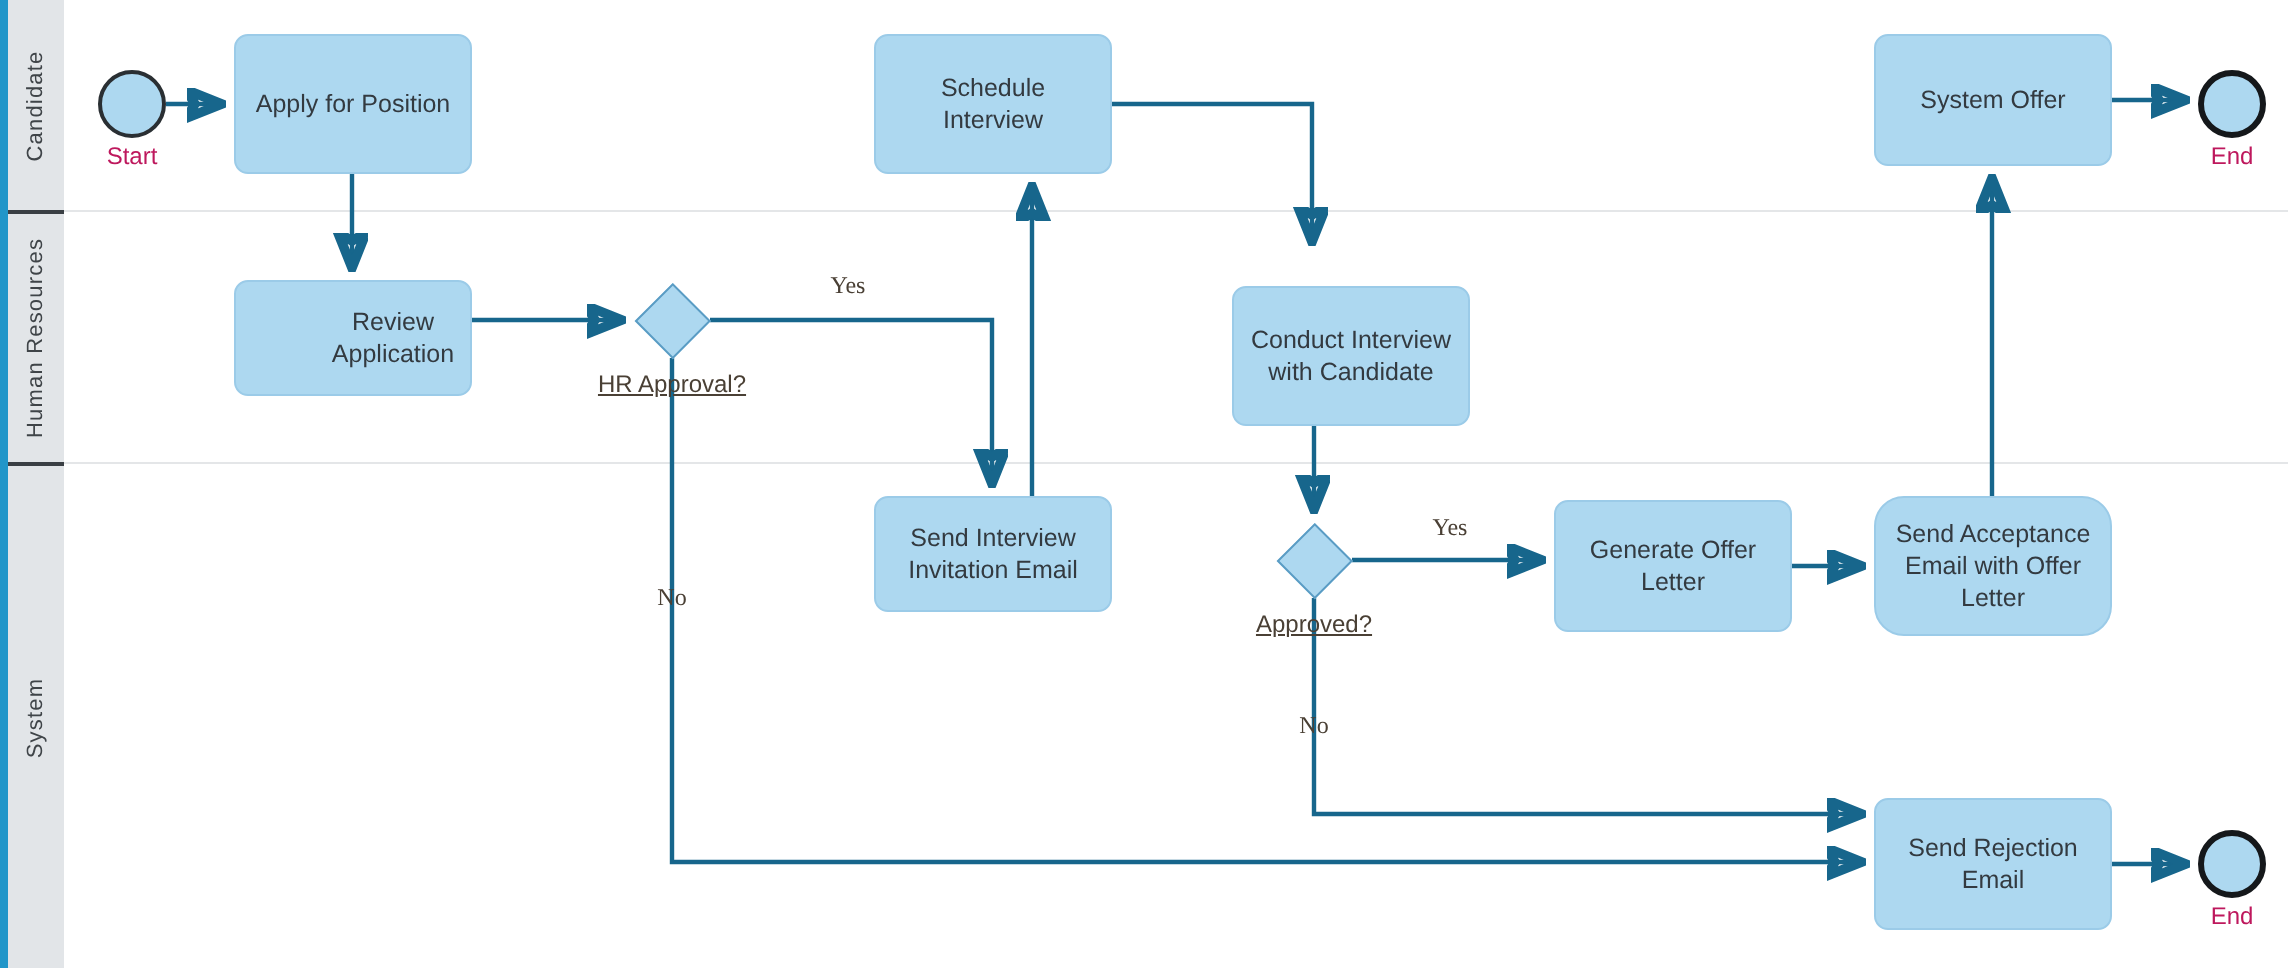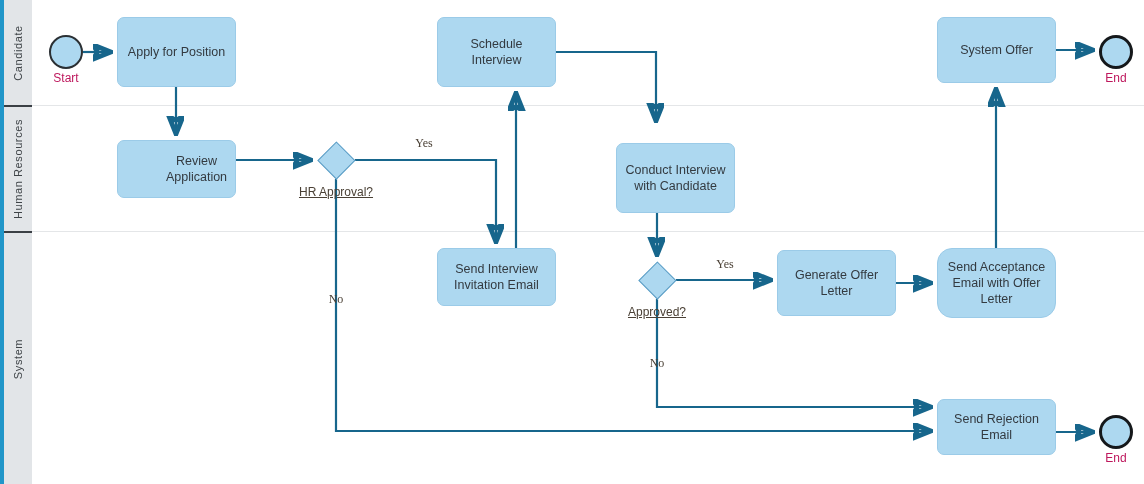--- a/index.html
+++ b/index.html
@@ -162,21 +162,21 @@
     </div>
 
   <div class="task" id="task-0" style="left: 117px; top: 17px; width: 119px; height: 70px;">Apply for Position</div>
   <div class="task" id="task-1" style="left: 437px; top: 17px; width: 119px; height: 70px;">Schedule Interview</div>
   <div class="task" id="task-2" style="left: 937px; top: 17px; width: 119px; height: 66px;">System Offer</div>
   <div class="task" id="task-3" style="left: 117px; top: 140px; width: 119px; height: 58px; padding-left: 46px;">Review Application</div>
   <div class="task" id="task-4" style="left: 616px; top: 127px; width: 119px; height: 70px; margin-top: 16px;">Conduct Interview with Candidate</div>
   <div class="task" id="task-5" style="left: 437px; top: 248px; width: 119px; height: 58px;">Send Interview Invitation Email</div>
   <div class="task" id="task-6" style="left: 777px; top: 250px; width: 119px; height: 66px;">Generate Offer Letter</div>
   <div class="task" id="task-7" style="left: 937px; top: 248px; width: 119px; height: 70px; border-radius: 15px;">Send Acceptance Email with Offer Letter</div>
-  <div class="task" id="task-8" style="left: 937px; top: 399px; width: 119px; height: 56px;">Send Rejection Email</div>
+  <div class="task" id="task-8" style="left: 937px; top: 399px; width: 119px; height: 66px;">Send Rejection Email</div>
 
   <div class="gateway" id="gw-0" style="left: 322.605px; top: 146.605px; width: 26.79px; height: 26.79px;"></div>
   <div class="gateway-label" id="gw-lbl-0" style="left: 336px; top: 192px; transform: translate(-50%, -50%);">HR Approval?</div>
   <div class="gateway" id="gw-1" style="left: 643.605px; top: 266.605px; width: 26.79px; height: 26.79px;"></div>
   <div class="gateway-label" id="gw-lbl-1" style="left: 657px; top: 312px; transform: translate(-50%, -50%);">Approved?</div>
 
   <div class="event start" id="ev-0" style="left: 49px; top: 35px; width: 34px; height: 34px;"></div>
   <div class="event-label" id="ev-lbl-0" style="left: 66px; top: 71px; transform: translate(-50%, 0px);">Start</div>
   <div class="event end" id="ev-1" style="left: 1099px; top: 35px; width: 34px; height: 34px;"></div>
   <div class="event-label" id="ev-lbl-1" style="left: 1116px; top: 71px; transform: translate(-50%, 0px);">End</div>

